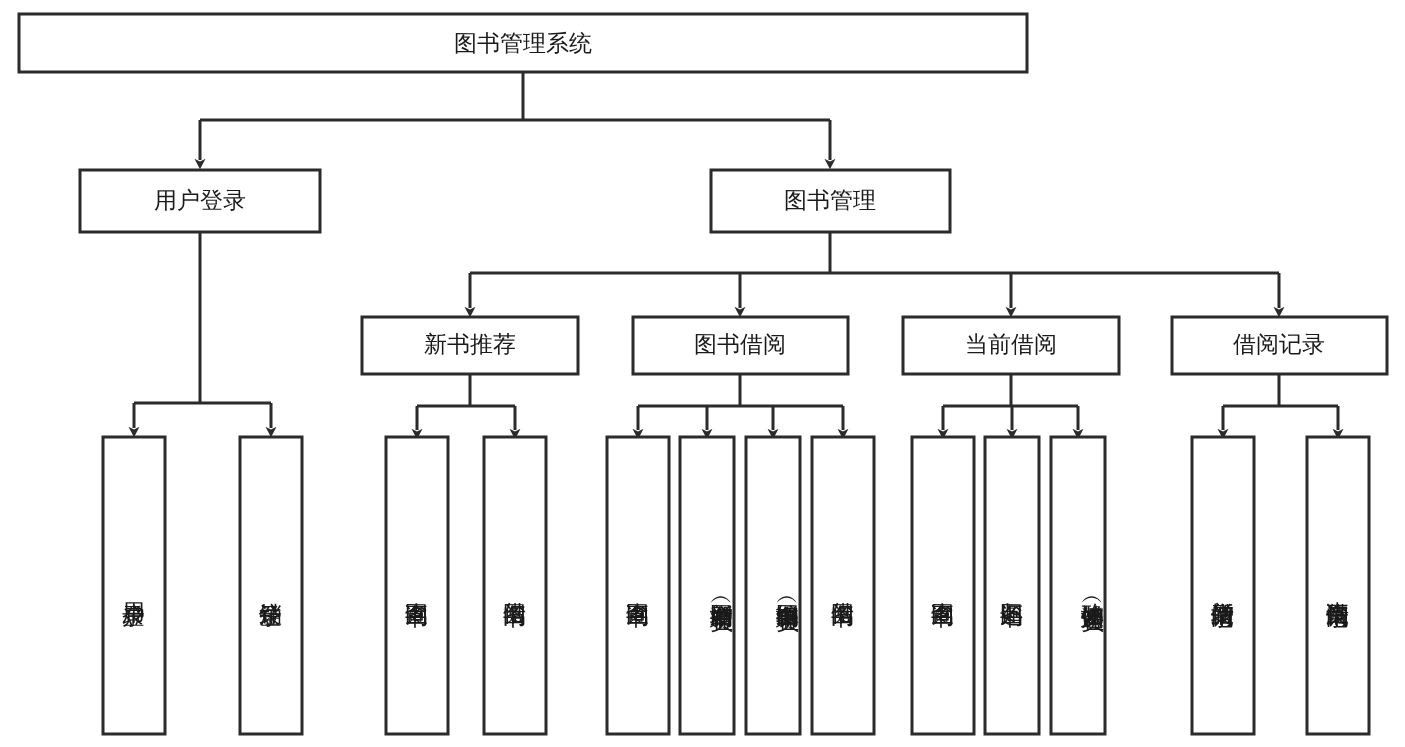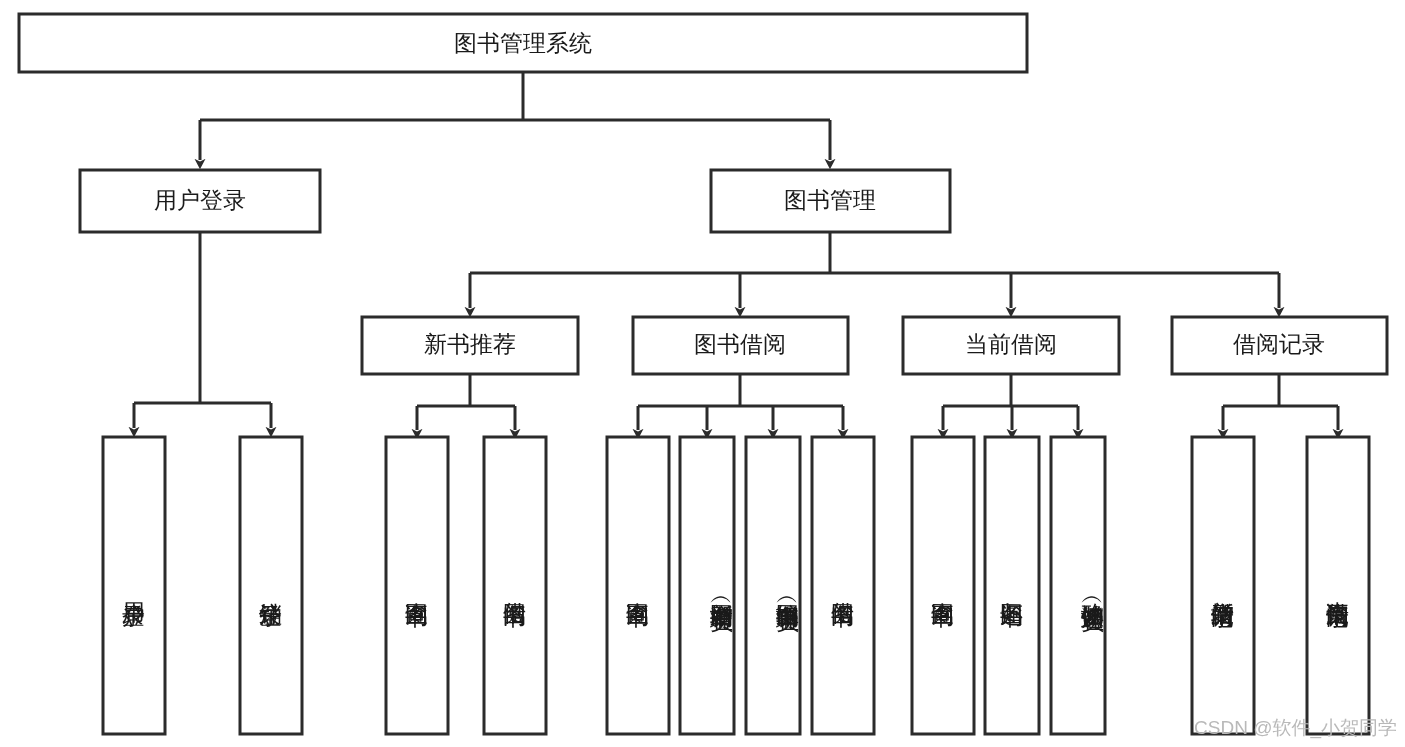--- a/index.html
+++ b/index.html
@@ -207,15 +207,14 @@
   <div class="vlabel" style="left:912px; top:437px; width:62px; height:297px; display:flex; align-items:center; justify-content:center;">查询图书</div>
 
   <div class="vlabel" style="left:985px; top:437px; width:54px; height:297px; display:flex; align-items:center; justify-content:center;">归还图书</div>
 
   <div class="vlabel" style="left:1051px; top:445px; width:54px; height:289px; display:flex; align-items:flex-start; justify-content:center;">确认归还（管理员）</div>
 
   <div class="vlabel" style="left:1192px; top:437px; width:62px; height:297px; display:flex; align-items:center; justify-content:center;">新增借阅记录</div>
 
   <div class="vlabel" style="left:1307px; top:437px; width:62px; height:297px; display:flex; align-items:center; justify-content:center;">查询借阅记录</div>
 
-  <div class="watermark">CSDN @软件_小贺同学</div>
 
 </div>
 
 </body></html>

